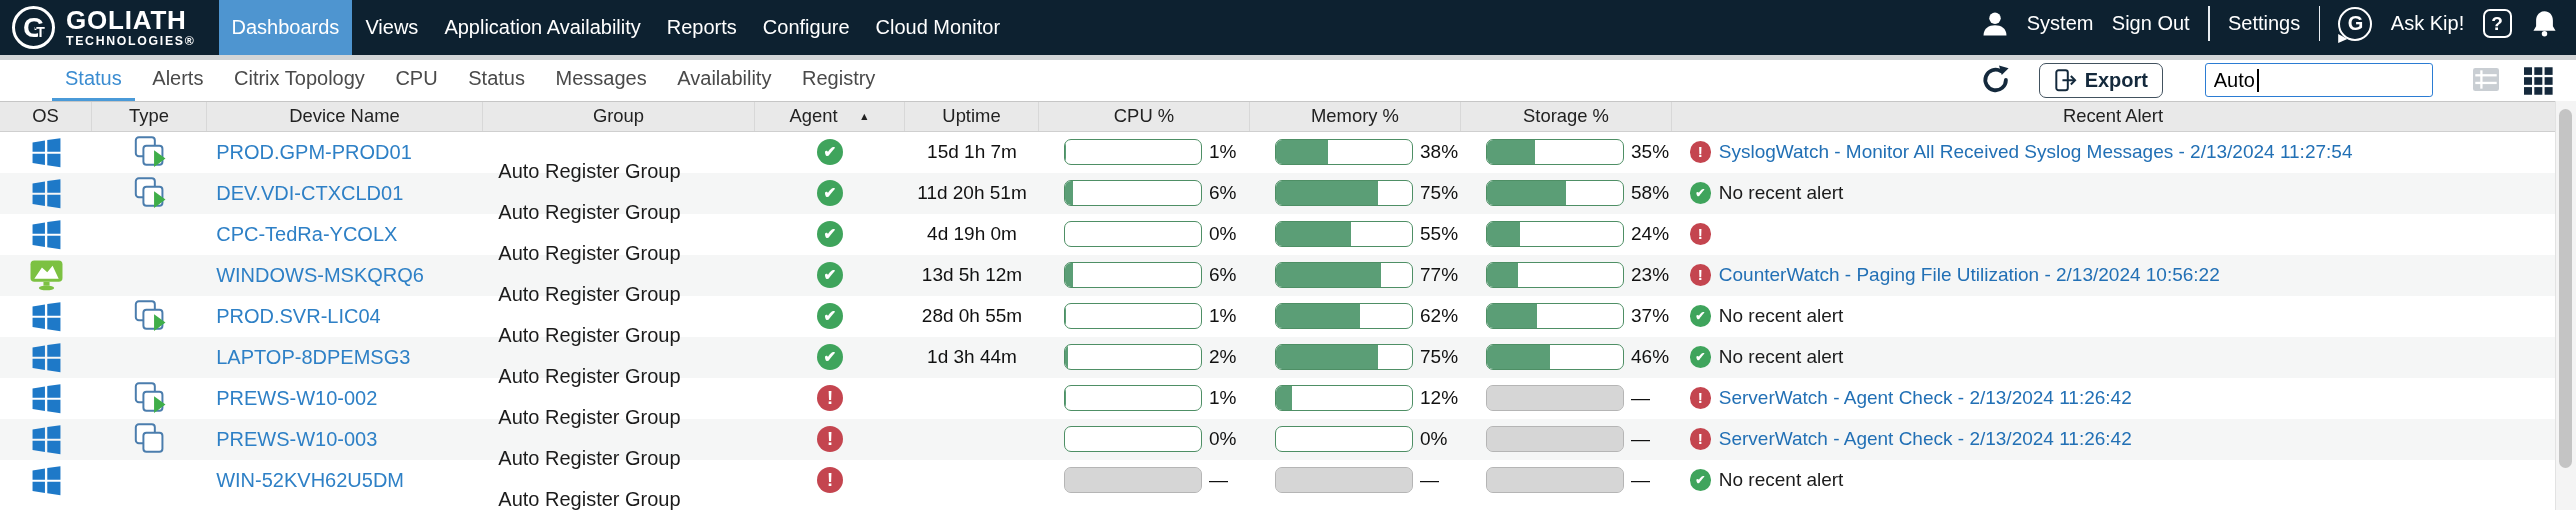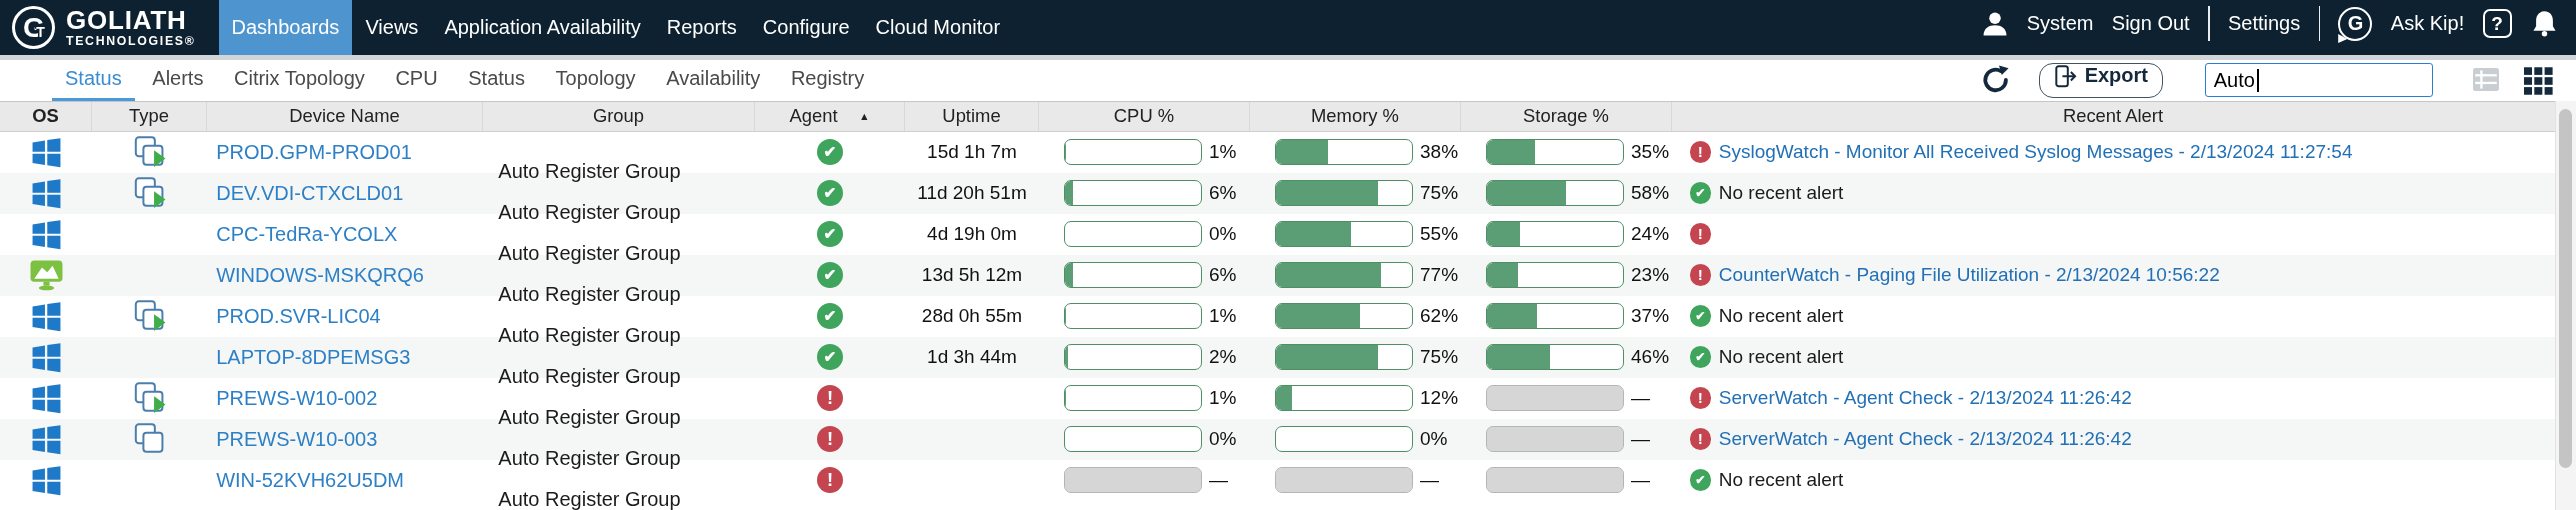--- a/index.html
+++ b/index.html
@@ -30,35 +30,35 @@
   
   .gray-strip { height: 4.6px; background: #d2d5d7; }
 
   
   .tabbar { position: relative; height: 41px; background: #fff; }
   .tabs { display: flex; align-items: stretch; height: 100%; margin-left: 52px; gap: 4.6px; }
   .tab { display: flex; align-items: center; padding: 0 13px; font-size: 20px; color: #4a4a4a; cursor: pointer; border-bottom: 3.8px solid transparent; white-space: nowrap; }
   .tab.active { color: #3a8cd1; border-bottom-color: #4a9ad8; }
   .tab-controls { position: absolute; top: 0; right: 0; height: 41px; }
   .refresh-btn { position: absolute; right: 564px; top: 4.6px; width: 32px; height: 32px; cursor: pointer; }
-  .export-btn { position: absolute; right: 413px; top: 3.1px; height: 35px; display: flex; align-items: flex-start; gap: 7.7px; padding: 0 14px; background: #fff; border: 1.5px solid #42525f; border-radius: 14px; cursor: pointer; }
+  .export-btn { position: absolute; right: 413px; top: 3.1px; height: 35px; display: flex; align-items: center; gap: 7.7px; padding: 0 14px; background: #fff; border: 1.5px solid #42525f; border-radius: 7px; cursor: pointer; }
   .export-btn span { font-size: 20px; font-weight: bold; color: #14293c; }
   .search-wrap { position: absolute; right: 143px; top: 3.8px; width: 228px; height: 34px; }
   .search-wrap input { width: 100%; height: 100%; border: 1.5px solid #2b7cd3; border-radius: 3.1px; font-family: "Liberation Sans", sans-serif; font-size: 20px; color: #000; padding-left: 7.7px; outline: none; }
   .caret { position: absolute; left: 52px; top: 5.4px; width: 1.5px; height: 23px; background: #000; }
   .view-list { position: absolute; right: 77px; top: 8.4px; cursor: pointer; }
   .view-grid { position: absolute; right: 23px; top: 7px; cursor: pointer; }
 
   
   .thead { display: flex; width: 2555px; height: 31px; background: #e9e9e9; border-top: 0.8px solid #c6c6c6; border-bottom: 0.8px solid #cfcfcf; align-items: center; }
   .th { display: flex; align-items: center; justify-content: center; height: 100%; font-size: 18.4px; color: #222; border-right: 0.8px solid #d8d8d8; cursor: pointer; white-space: nowrap; }
   .th:last-child { border-right: none; }
   .sort { font-size: 10.7px; margin-left: 5.4px; color: #222; }
 
-  .c-os      { width: 92px;  flex: 0 0 auto; font-weight: bold; }
+  .c-os      { width: 92px;  flex: 0 0 auto; }
   .c-type    { width: 115px;  flex: 0 0 auto; }
   .c-name    { width: 276px;  flex: 0 0 auto; }
   .c-group   { width: 272px;  flex: 0 0 auto; }
   .c-agent   { width: 150px;  flex: 0 0 auto; gap: 16px; }
   .c-uptime  { width: 134px;  flex: 0 0 auto; }
   .c-bar     { width: 211px;  flex: 0 0 auto; }
   .c-alert   { width: 882px; flex: 0 0 auto; }
 
   .tbody { width: 2555px; }
   .tr { display: flex; height: 41px; align-items: center; background: #fff; }
@@ -145,21 +145,21 @@
 
   <div class="gray-strip"></div>
 
   <div class="tabbar">
     <div class="tabs">
       <div class="tab active">Status</div>
       <div class="tab">Alerts</div>
       <div class="tab">Citrix Topology</div>
       <div class="tab">CPU</div>
       <div class="tab">Status</div>
-      <div class="tab">Topology</div>
+      <div class="tab">Messages</div>
       <div class="tab">Availability</div>
       <div class="tab">Registry</div>
     </div>
     <div class="tab-controls">
       <div class="refresh-btn">
         <svg width="32" height="32" viewBox="0 0 42 42">
           <path d="M34 21 A 13.5 13.5 0 1 1 27.5 9.4" fill="none" stroke="#14293c" stroke-width="5" stroke-linecap="round"></path>
           <polygon points="25,2 37.5,5.5 28.5,14.5" fill="#14293c"></polygon>
         </svg>
       </div>

